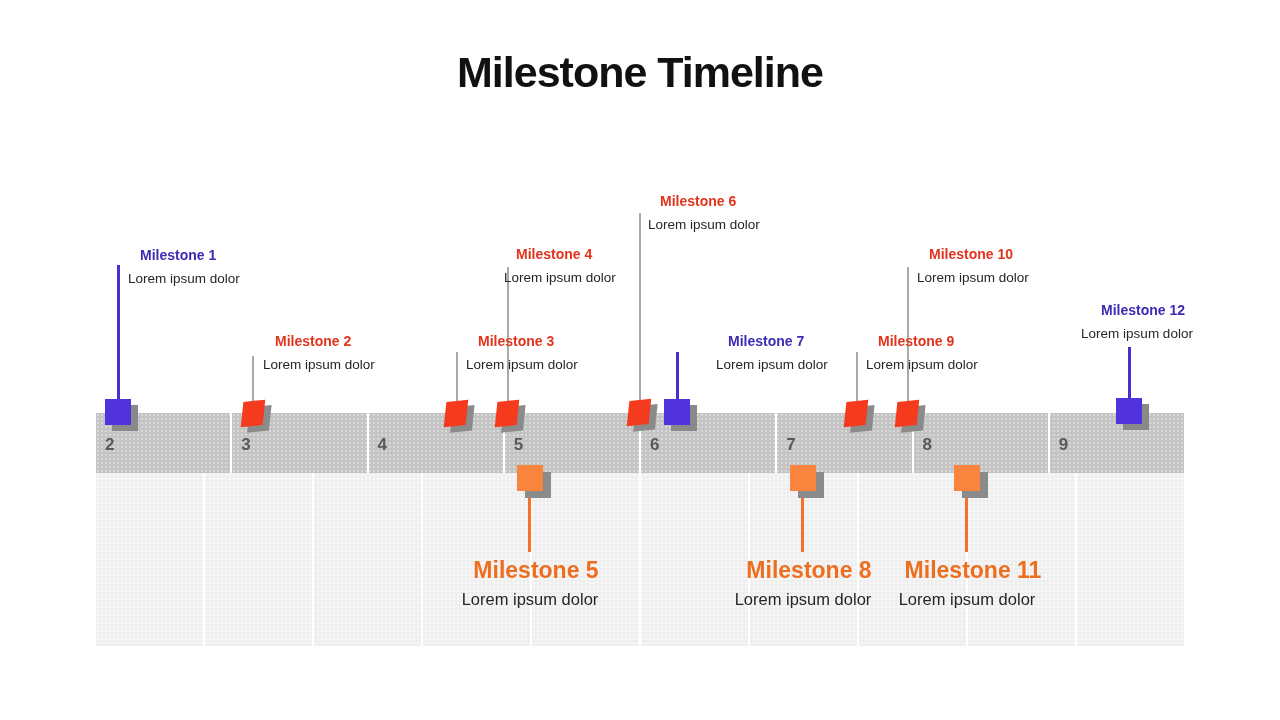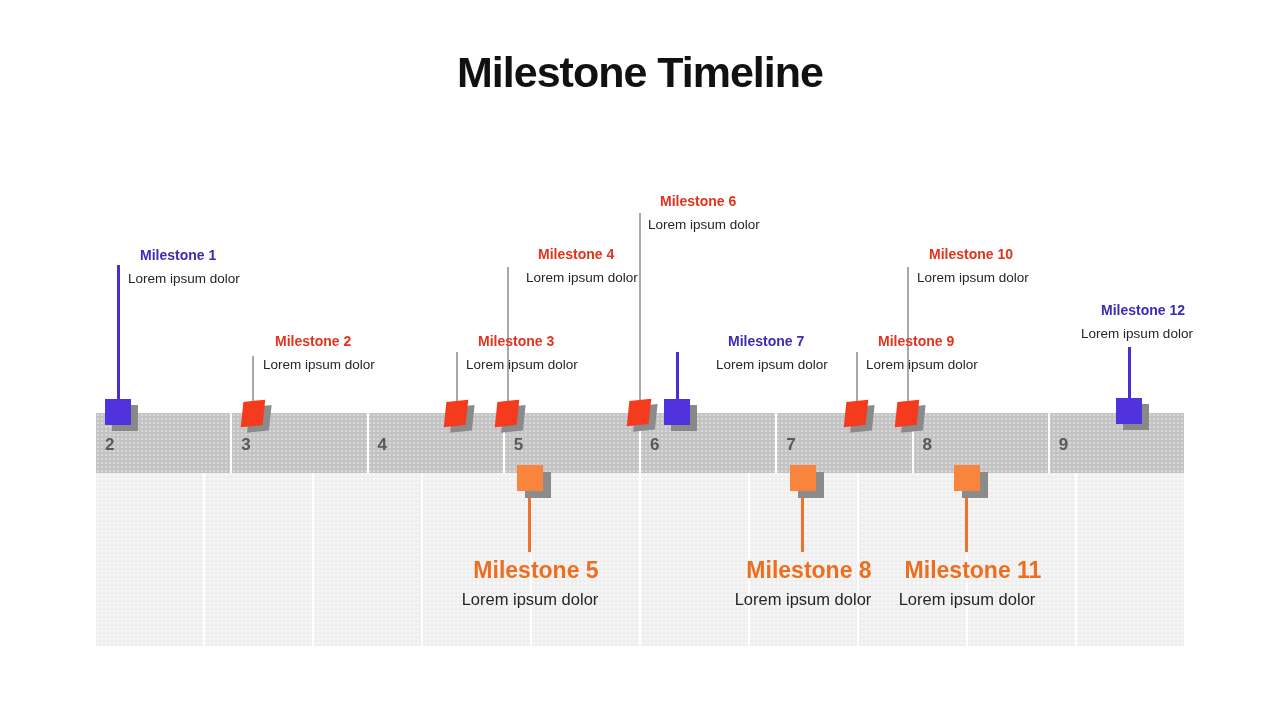--- a/index.html
+++ b/index.html
@@ -129,21 +129,21 @@
 
   <div class="line gray" style="left:456px; top:352px; height:54px;"></div>
   <div class="marker para-red" style="left:445px; top:401px;"></div>
   <div class="ms-label" style="left:466px; top:333px;">
     <div class="ms-title t-red">Milestone 3</div>
     <div class="ms-sub">Lorem ipsum dolor</div>
   </div>
 
   <div class="line gray" style="left:507px; top:267px; height:139px;"></div>
   <div class="marker para-red" style="left:496px; top:401px;"></div>
-  <div class="ms-label" style="left:526px; top:246px;">
+  <div class="ms-label" style="left:504px; top:246px;">
     <div class="ms-title t-red">Milestone 4</div>
     <div class="ms-sub">Lorem ipsum dolor</div>
   </div>
 
   <div class="line orange" style="left:528px; top:490px; height:62px;"></div>
   <div class="marker square-orange" style="left:517px; top:465px;"></div>
   <div class="ms-label big center" style="left:440px; top:561px;">
     <div class="ms-title t-orange">Milestone 5</div>
     <div class="ms-sub">Lorem ipsum dolor</div>
   </div>

